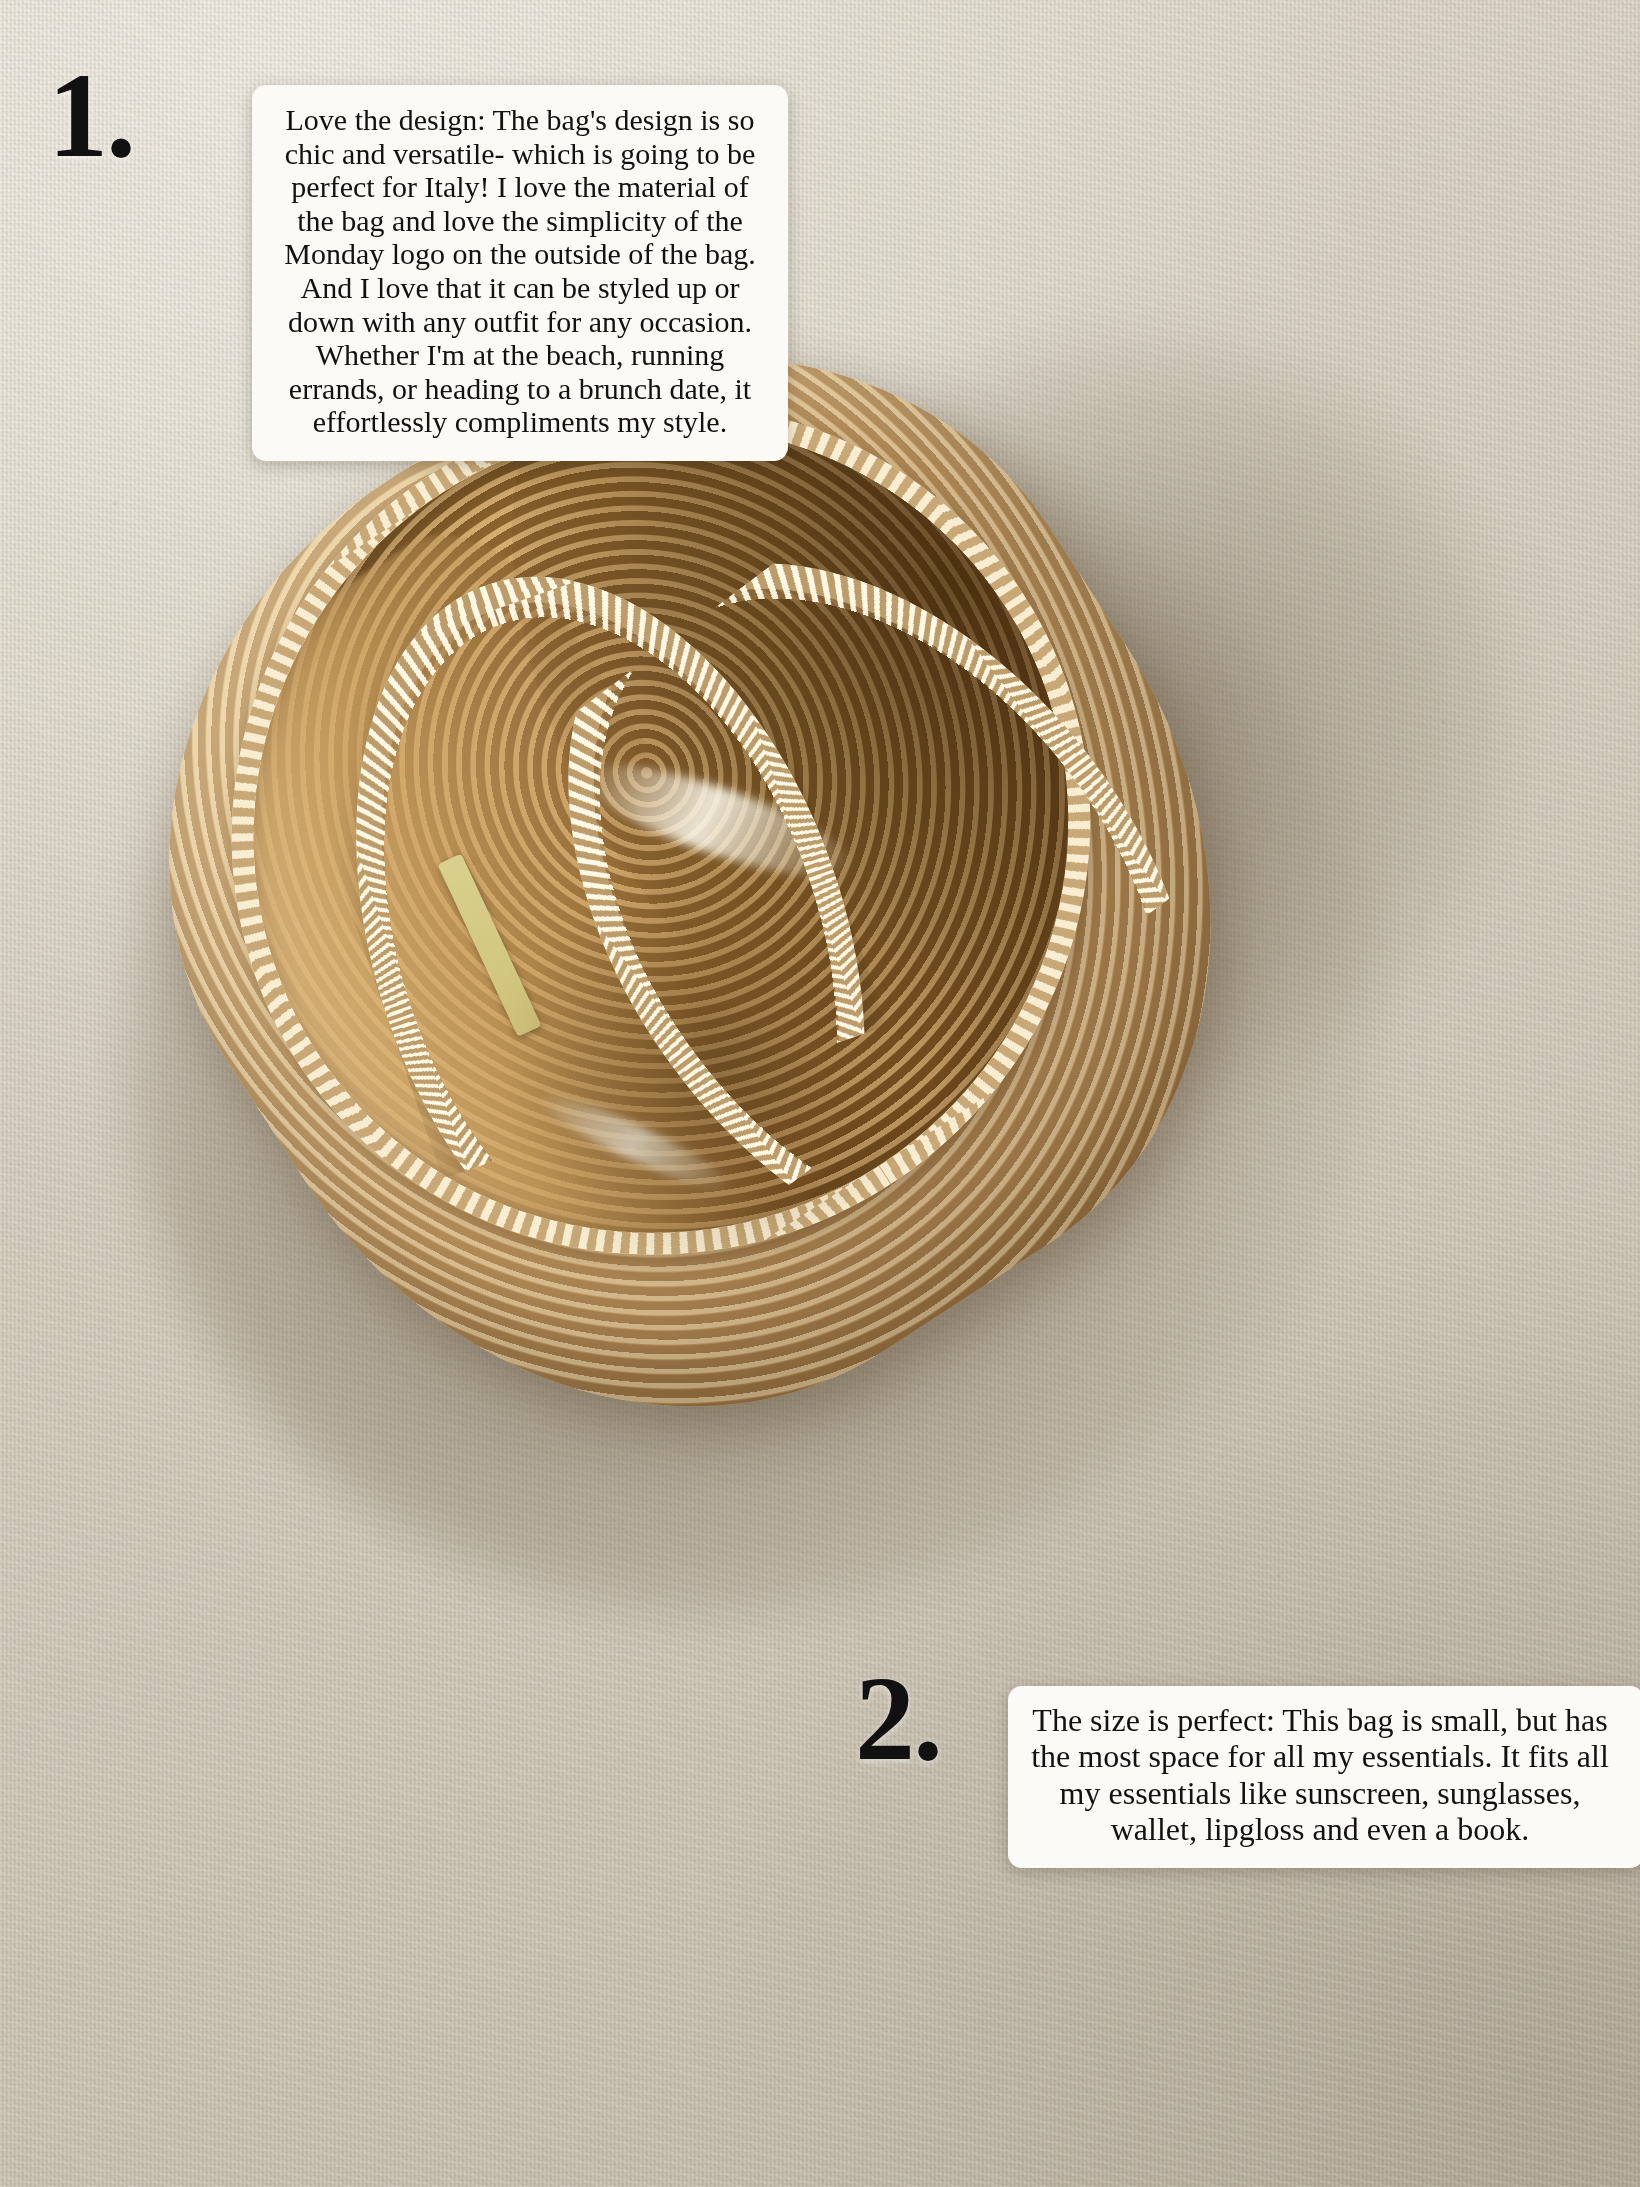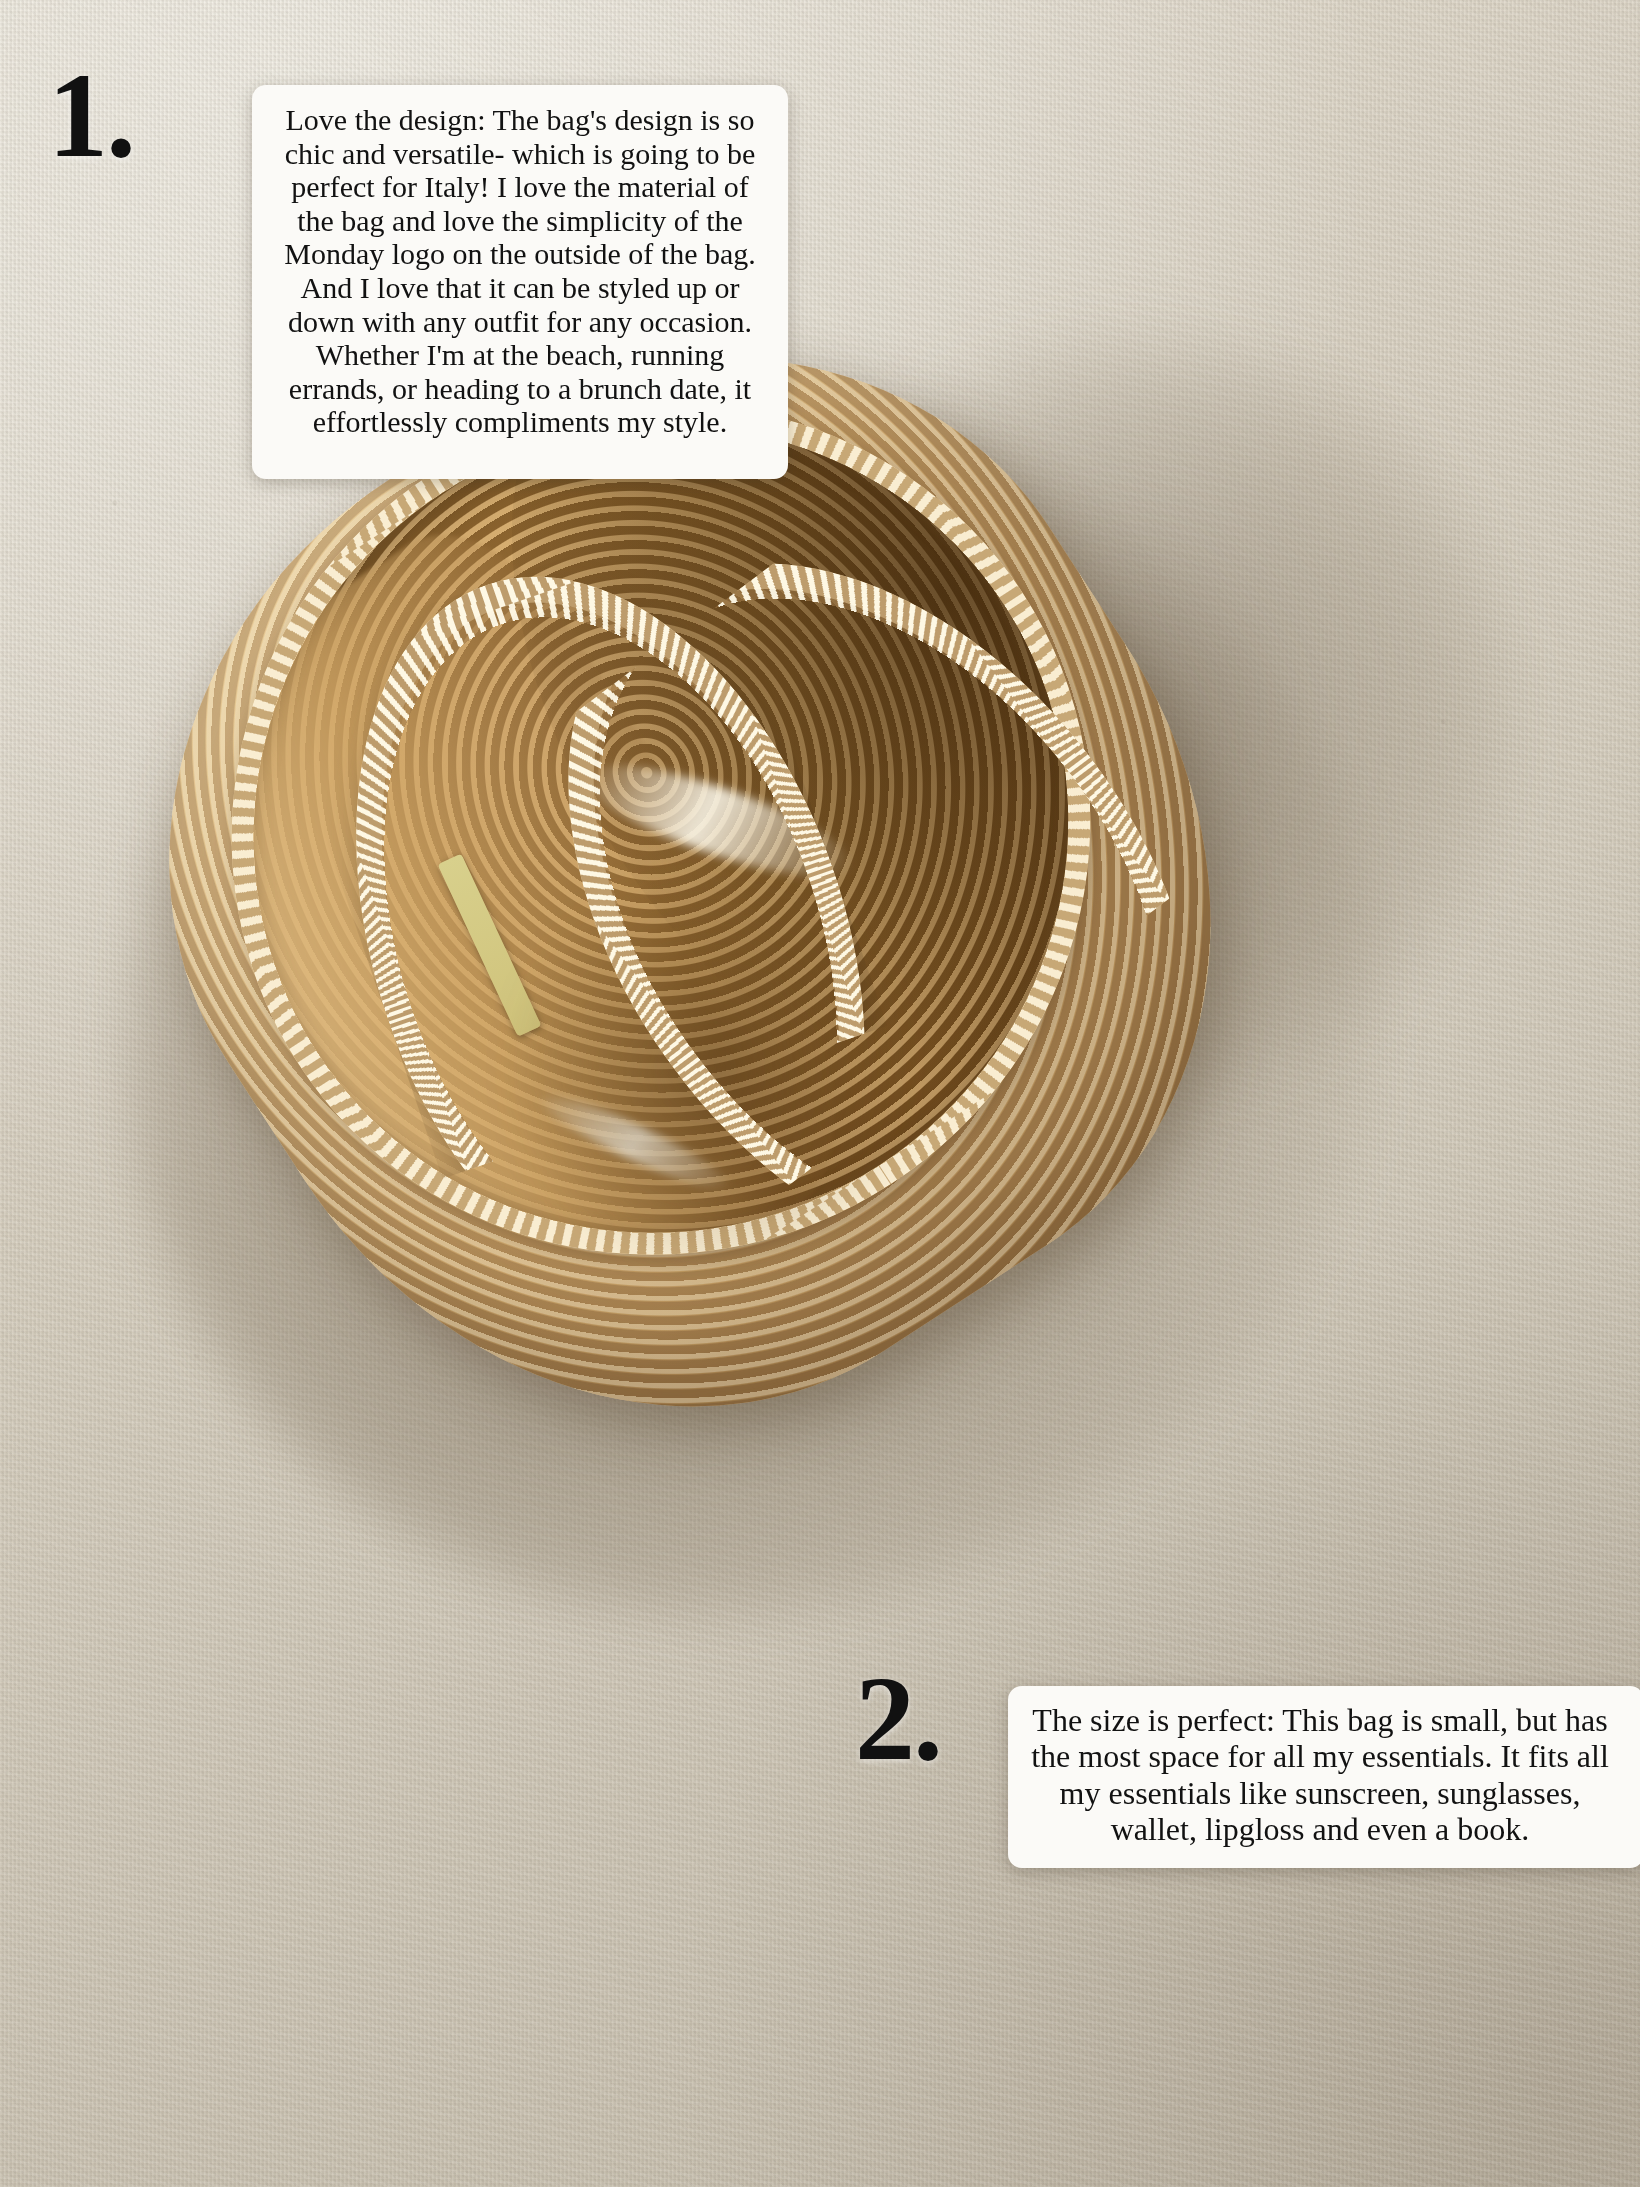--- a/index.html
+++ b/index.html
@@ -290,21 +290,21 @@
     border-radius: 14px;
     box-shadow: 0 4px 16px rgba(60,50,35,0.28);
     text-align: center;
     color: #121212;
     font-family: "Liberation Serif", serif;
   }
   #callout-1 {
     left: 252px;
     top: 85px;
     width: 492px;
-    padding: 18px 22px 40px 22px;
+    padding: 18px 22px 22px 22px;
     font-size: 30px;
     line-height: 1.12;
   }
   #callout-2 {
     left: 1008px;
     top: 1686px;
     width: 580px;
     padding: 16px 34px 20px 22px;
     font-size: 32px;
     line-height: 1.14;

